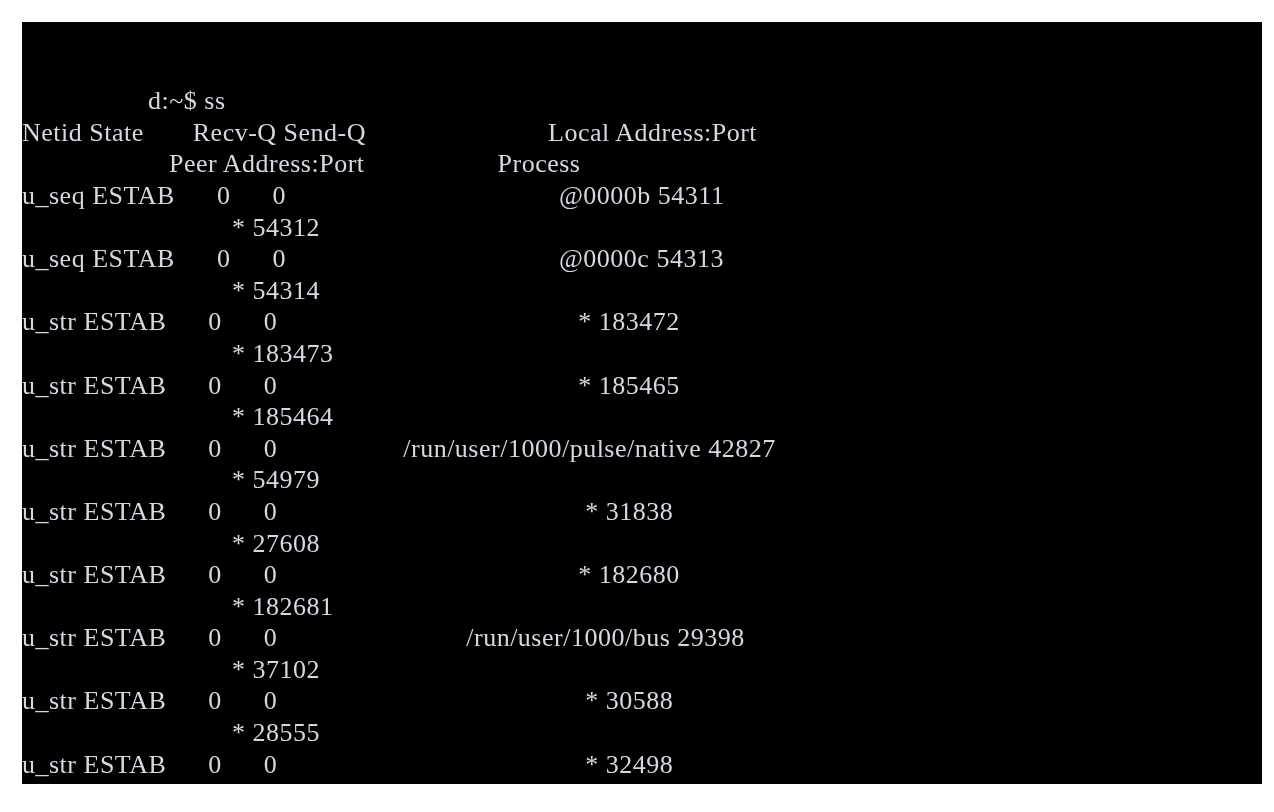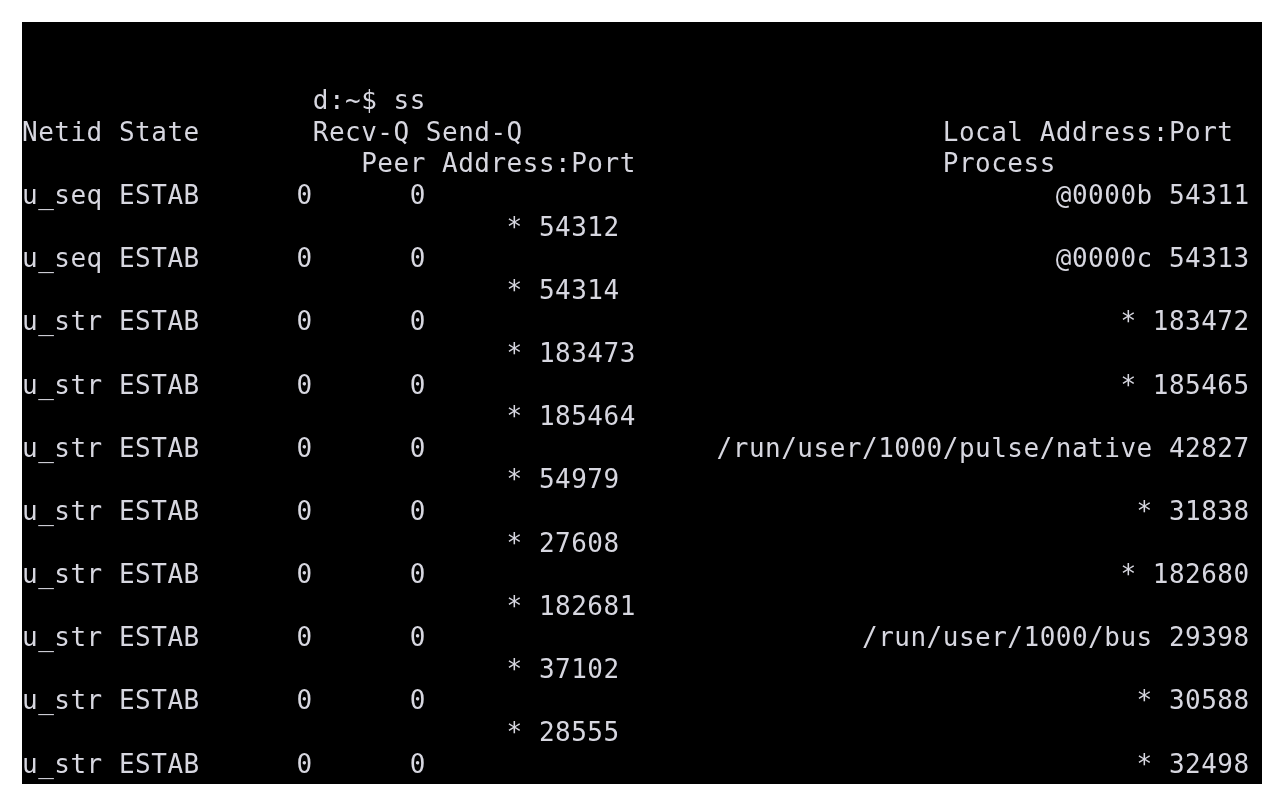--- a/index.html
+++ b/index.html
@@ -25,20 +25,21 @@
     overflow: hidden;
     padding: 0;
     letter-spacing: 0.5px;
   }
   .terminal-content {
     display: block;
   }
   .line {
     display: block;
     height: 31.6px;
+    font-family: Liberation Serif, serif;
   }
 </style>
 </head>
 <body>
 
 <div class="terminal">
   <div class="terminal-content" id="term-content"><span class="line">                  d:~$ ss</span><span class="line">Netid State       Recv-Q Send-Q                          Local Address:Port</span><span class="line">                     Peer Address:Port                   Process</span><span class="line">u_seq ESTAB      0      0                                       @0000b 54311</span><span class="line">                              * 54312</span><span class="line">u_seq ESTAB      0      0                                       @0000c 54313</span><span class="line">                              * 54314</span><span class="line">u_str ESTAB      0      0                                           * 183472</span><span class="line">                              * 183473</span><span class="line">u_str ESTAB      0      0                                           * 185465</span><span class="line">                              * 185464</span><span class="line">u_str ESTAB      0      0                  /run/user/1000/pulse/native 42827</span><span class="line">                              * 54979</span><span class="line">u_str ESTAB      0      0                                            * 31838</span><span class="line">                              * 27608</span><span class="line">u_str ESTAB      0      0                                           * 182680</span><span class="line">                              * 182681</span><span class="line">u_str ESTAB      0      0                           /run/user/1000/bus 29398</span><span class="line">                              * 37102</span><span class="line">u_str ESTAB      0      0                                            * 30588</span><span class="line">                              * 28555</span><span class="line">u_str ESTAB      0      0                                            * 32498</span><span class="line">                              * 32499</span></div>
 </div>
 
 </body></html>

